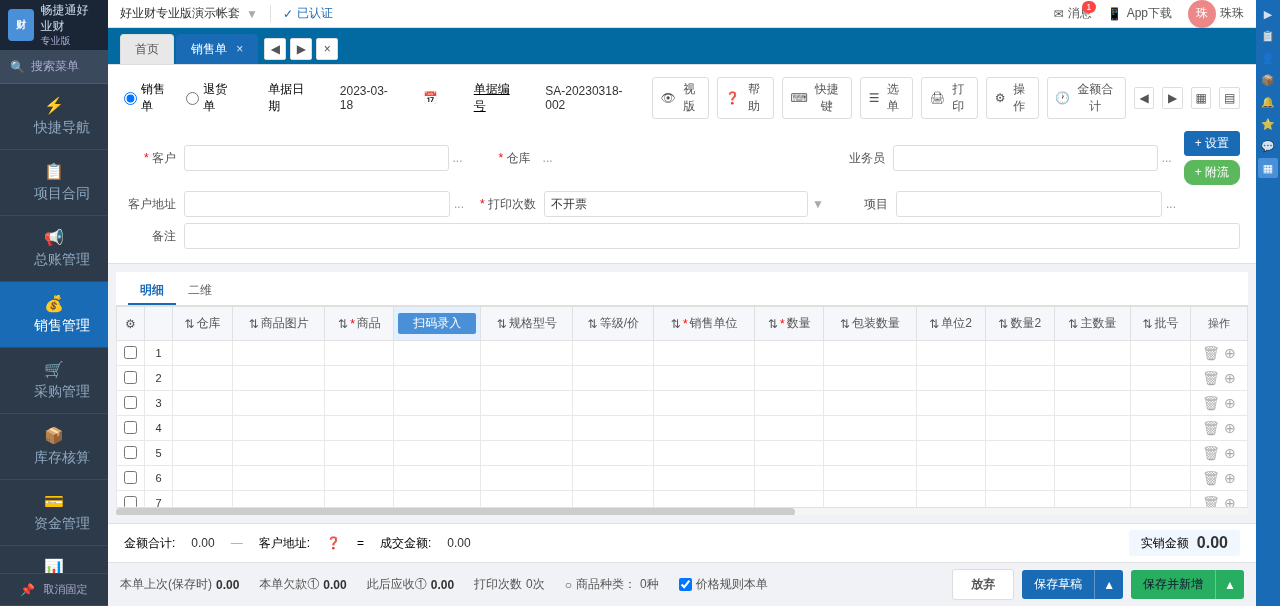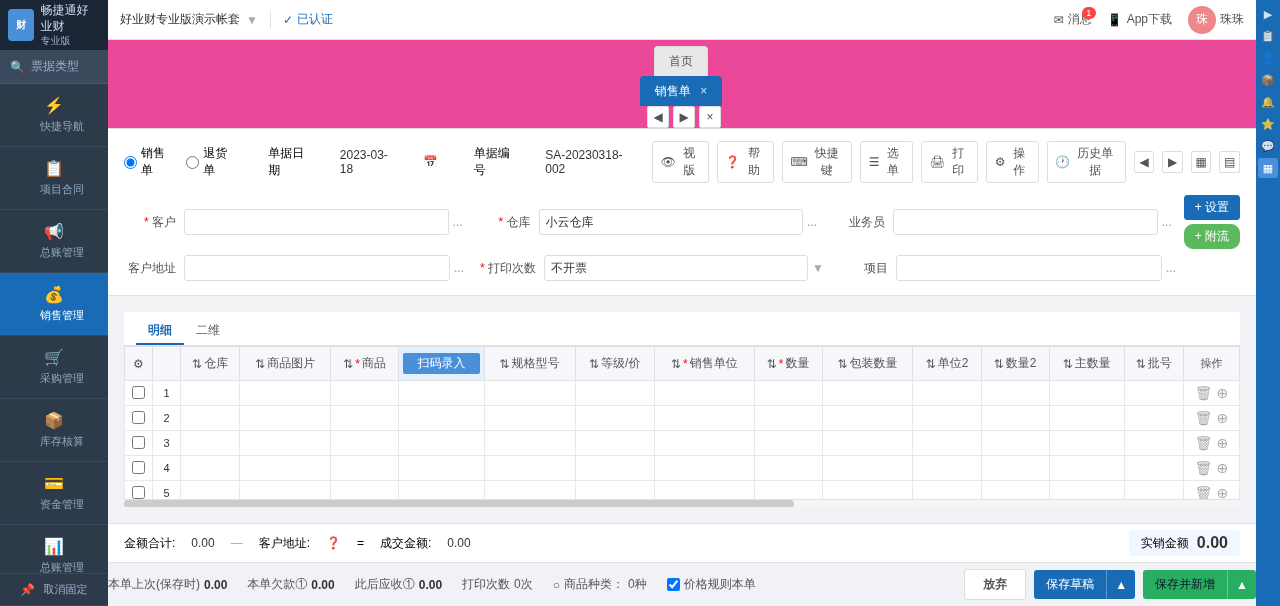--- a/index.html
+++ b/index.html
@@ -7,37 +7,37 @@
 
     
     .sidebar { width: 108px; background: #2d3a4a; height: 606px; display: flex; flex-direction: column; flex-shrink: 0; }
     .sidebar-logo { background: #1a2535; color: #7ec8e3; padding: 10px 8px; display: flex; align-items: center; gap: 6px; height: 50px; }
     .sidebar-logo-icon { width: 32px; height: 32px; background: #4a90d9; border-radius: 4px; display: flex; align-items: center; justify-content: center; color: white; font-size: 10px; font-weight: bold; }
     .sidebar-logo-text { color: #cde; font-size: 11px; line-height: 1.3; }
     .sidebar-search { background: #3a4a5c; color: #aac; padding: 8px 10px; display: flex; align-items: center; gap: 6px; cursor: pointer; border-bottom: 1px solid #4a5a6c; }
     .sidebar-item { padding: 12px 8px; display: flex; flex-direction: column; align-items: center; gap: 4px; color: #8ea8c0; cursor: pointer; border-bottom: 1px solid #3a4a5c; }
     .sidebar-item.active { background: #1a6bb5; color: white; }
     .sidebar-item-icon { font-size: 16px; }
-    .sidebar-item-label { font-size: 11px; margin-left: 16px; }
+    .sidebar-item-label { font-size: 14px; margin-left: 16px; }
     .sidebar-bottom { margin-top: auto; border-top: 1px solid #3a4a5c; }
 
     
     .main { flex: 1; display: flex; flex-direction: column; height: 606px; background: #f0f2f5; }
 
     
-    .topbar { background: #fff; height: 40px; display: flex; align-items: center; padding: 0 12px; border-bottom: 1px solid #e0e0e0; gap: 12px; }
+    .topbar { background: #fff; height: 28px; display: flex; align-items: center; padding: 0 12px; border-bottom: 1px solid #e0e0e0; gap: 12px; }
     .topbar-company { display: flex; align-items: center; gap: 6px; font-size: 12px; color: #333; border-right: 1px solid #e0e0e0; padding-right: 12px; }
     .topbar-certified { color: #1a6bb5; display: flex; align-items: center; gap: 4px; font-size: 12px; }
     .topbar-right { margin-left: auto; display: flex; align-items: center; gap: 16px; }
     .topbar-btn { display: flex; align-items: center; gap: 4px; color: #555; cursor: pointer; font-size: 12px; position: relative; }
     .topbar-avatar { width: 28px; height: 28px; border-radius: 50%; background: #e88; display: flex; align-items: center; justify-content: center; color: white; font-size: 12px; }
     .badge { position: absolute; top: -4px; right: -4px; background: #f44; color: white; border-radius: 8px; font-size: 9px; padding: 1px 4px; min-width: 14px; text-align: center; }
 
     
-    .tabs { background: #ec4899; padding: 6px 12px 0; display: flex; align-items: center; gap: 0; border-bottom: 1px solid #ddd; flex-direction: column; }
+    .tabs { background: #0369a1; padding: 6px 12px 0; display: flex; align-items: center; gap: 0; border-bottom: 1px solid #ddd; }
     .tab { padding: 6px 14px; cursor: pointer; color: #555; background: #e8e8e8; border-radius: 4px 4px 0 0; font-size: 12px; border: 1px solid #ddd; border-bottom: none; margin-right: 2px; }
     .tab.active { background: #1a6bb5; color: white; border-color: #1a6bb5; }
     .tab-close { margin-left: 6px; color: rgba(255,255,255,0.8); }
 
     
     .form-area { background: white; padding: 8px 16px; border-bottom: 1px solid #e0e0e0; }
     .form-header { display: flex; align-items: center; gap: 16px; margin-bottom: 8px; padding: 4px 0; }
     .radio-group { display: flex; align-items: center; gap: 12px; }
     .radio-item { display: flex; align-items: center; gap: 4px; cursor: pointer; }
     .header-info { display: flex; align-items: center; gap: 27px; margin-left: 16px; }
@@ -50,21 +50,21 @@
     .form-label { color: #555; white-space: nowrap; min-width: 60px; text-align: right; padding-right: 8px; }
     .form-input { flex: 1; border: 1px solid #ddd; border-radius: 3px; padding: 3px 6px; height: 26px; color: #333; background: white; }
     .form-select { flex: 1; border: 1px solid #ddd; border-radius: 3px; padding: 3px 6px; height: 26px; color: #333; background: white; appearance: none; }
     .dots-btn { color: #999; cursor: pointer; padding: 0 4px; }
     .right-actions { display: flex; flex-direction: column; gap: 4px; margin-left: 8px; }
     .action-btn { padding: 3px 10px; border-radius: 3px; cursor: pointer; font-size: 12px; border: 1px solid #ddd; }
     .action-btn-blue { background: #1a6bb5; color: white; border-color: #1a6bb5; }
     .action-btn-green { background: #5cb85c; color: white; border-color: #5cb85c; border-radius: 9px; }
 
     
-    .table-container { flex: 1; background: white; margin: 16px; overflow: hidden; display: flex; flex-direction: column; }
+    .table-container { flex: 1; background: white; margin: 8px; overflow: hidden; display: flex; flex-direction: column; }
     .table-tabs { display: flex; align-items: center; padding: 6px 12px 0; border-bottom: 1px solid #e0e0e0; gap: 0; }
     .table-tab { padding: 4px 12px; cursor: pointer; color: #555; border-bottom: 2px solid transparent; font-size: 12px; }
     .table-tab.active { color: #1a6bb5; border-bottom-color: #1a6bb5; font-weight: bold; }
 
     .data-table { width: 100%; border-collapse: collapse; }
     .data-table th { background: #f5f7fa; color: #555; padding: 6px 4px; border: 1px solid #e0e0e0; font-weight: normal; font-size: 11px; white-space: nowrap; text-align: center; }
     .data-table td { border: 1px solid #e8e8e8; padding: 4px 4px; height: 24px; font-size: 11px; text-align: center; color: #333; }
     .th-sortable { display: flex; align-items: center; justify-content: center; gap: 2px; }
     .table-wrapper { overflow-x: auto; overflow-y: auto; flex: 1; }
     .row-num { color: #999; font-size: 11px; }
@@ -74,21 +74,21 @@
 
     .scrollbar-row { height: 8px; background: #f5f5f5; border-top: 1px solid #e0e0e0; position: relative; }
     .scrollbar-thumb { height: 8px; background: #ccc; border-radius: 4px; position: absolute; left: 0; width: 60%; }
 
     
     .bottom-summary { background: white; padding: 6px 16px; border-top: 1px solid #e0e0e0; display: flex; align-items: center; gap: 16px; font-size: 12px; }
     .summary-dash { color: #aaa; }
     .realized-amount { margin-left: auto; display: flex; align-items: center; gap: 8px; background: #f0f7ff; padding: 4px 12px; border-radius: 3px; }
 
     
-    .bottom-footer { background: #f0f2f5; padding: 6px 0; display: flex; align-items: center; border-top: 1px solid #e0e0e0; }
+    .bottom-footer { background: #f0f2f5; padding: 6px 12px; display: flex; align-items: center; border-top: 1px solid #e0e0e0; }
     .footer-info { display: flex; gap: 20px; font-size: 12px; color: #555; }
     .footer-info span { display: flex; align-items: center; gap: 4px; }
     .footer-right { margin-left: auto; display: flex; align-items: center; gap: 8px; }
     .btn-abandon { padding: 6px 18px; background: white; border: 1px solid #ddd; border-radius: 3px; color: #555; cursor: pointer; font-weight: bold; }
     .btn-save-draft { padding: 6px 12px; background: #1a6bb5; color: white; border: none; border-radius: 3px 0 0 3px; cursor: pointer; display: flex; align-items: center; gap: 4px; }
     .btn-save-draft-arrow { padding: 6px 8px; background: #1a6bb5; color: white; border: none; border-left: 1px solid rgba(255,255,255,0.3); border-radius: 0 3px 3px 0; cursor: pointer; }
     .btn-save-new { padding: 6px 12px; background: #27ae60; color: #0f172a; border: none; border-radius: 3px 0 0 3px; cursor: pointer; display: flex; align-items: center; gap: 4px; }
     .btn-save-new-arrow { padding: 6px 8px; background: #27ae60; color: white; border: none; border-left: 1px solid rgba(255,255,255,0.3); border-radius: 0 3px 3px 0; cursor: pointer; }
     .checkbox-label { display: flex; align-items: center; gap: 4px; color: #555; }
 
@@ -104,21 +104,21 @@
   <div class="sidebar-logo">
     <div class="sidebar-logo-icon">财</div>
     <div class="sidebar-logo-text">
       <div>畅捷通好业财</div>
       <div style="font-size:10px;color:#aac;">专业版</div>
     </div>
   </div>
 
   <div class="sidebar-search">
     <span>🔍</span>
-    <span>票据类型</span>
+    <span>搜索菜单</span>
   </div>
 
   <div style="overflow-y:auto;flex:1;">
     <div class="sidebar-item">
       <span class="sidebar-item-icon">⚡</span>
       <span class="sidebar-item-label">快捷导航</span>
     </div>
     <div class="sidebar-item">
       <span class="sidebar-item-icon">📋</span>
       <span class="sidebar-item-label">项目合同</span>
@@ -211,21 +211,21 @@
         </label>
         <label class="radio-item">
           <input type="radio" name="order_type" style="">
           <span>退货单</span>
         </label>
       </div>
       <div class="header-info">
         <span>单据日期</span>
         <span style="color:#333;">2023-03-18</span>
         <span style="color:#aaa;cursor:pointer;">📅</span>
-        <span style="margin-left:8px;">单据编号</span>
+        <span style="margin-left:8px;text-decoration:underline;">单据编号</span>
         <span style="color:#333;">SA-20230318-002</span>
       </div>
       <div class="header-toolbar">
         <button class="toolbar-btn">
           <span>👁</span>
           <span>视版</span>
         </button>
         <button class="toolbar-btn">
           <span>❓</span>
           <span>帮助</span>
@@ -241,21 +241,21 @@
         <button class="toolbar-btn">
           <span>🖨</span>
           <span>打印</span>
         </button>
         <button class="toolbar-btn">
           <span>⚙</span>
           <span>操作</span>
         </button>
         <button class="toolbar-btn">
           <span>🕐</span>
-          <span>历史单据</span>
+          <span>金额合计</span>
         </button>
         <button class="nav-btn">◀</button>
         <button class="nav-btn">▶</button>
         <button class="nav-btn">▦</button>
         <button class="nav-btn">▤</button>
       </div>
     </div>
 
     <div class="form-row">
       <div class="form-field" style="flex:2;">
@@ -264,21 +264,20 @@
           <span>客户</span>
         </span>
         <input class="form-input" type="text" style="flex: 1 1 0%;">
         <span class="dots-btn">...</span>
       </div>
       <div class="form-field" style="flex:2;margin-left:12px;">
         <span class="form-label">
           <span style="color:red;">*</span>
           <span>仓库</span>
         </span>
-        <input class="form-input" type="text" style="flex: 1 1 0%;" value="小云仓库">
         <span class="dots-btn">...</span>
       </div>
       <div class="form-field" style="flex:2;margin-left:12px;">
         <span class="form-label">业务员</span>
         <input class="form-input" type="text" style="flex: 1 1 0%;">
         <span class="dots-btn">...</span>
       </div>
       <div class="right-actions">
         <button class="action-btn action-btn-blue">
           + <span>设置</span>
@@ -308,20 +307,24 @@
         <span style="margin-left:4px;color:#aaa;">▼</span>
       </div>
       <div class="form-field" style="flex:2;margin-left:12px;">
         <span class="form-label">项目</span>
         <input class="form-input" type="text" style="flex: 1 1 0%;">
         <span class="dots-btn">...</span>
       </div>
       <div style="width:60px;"></div>
     </div>
 
+    <div class="form-row">
+      <span class="form-label">备注</span>
+      <input class="form-input" type="text" style="width: 280px;">
+    </div>
   </div>
 
   <div class="table-container">
     <div class="table-tabs">
       <div class="table-tab active">
         <span>明细</span>
       </div>
       <div class="table-tab">
         <span>二维</span>
       </div>

